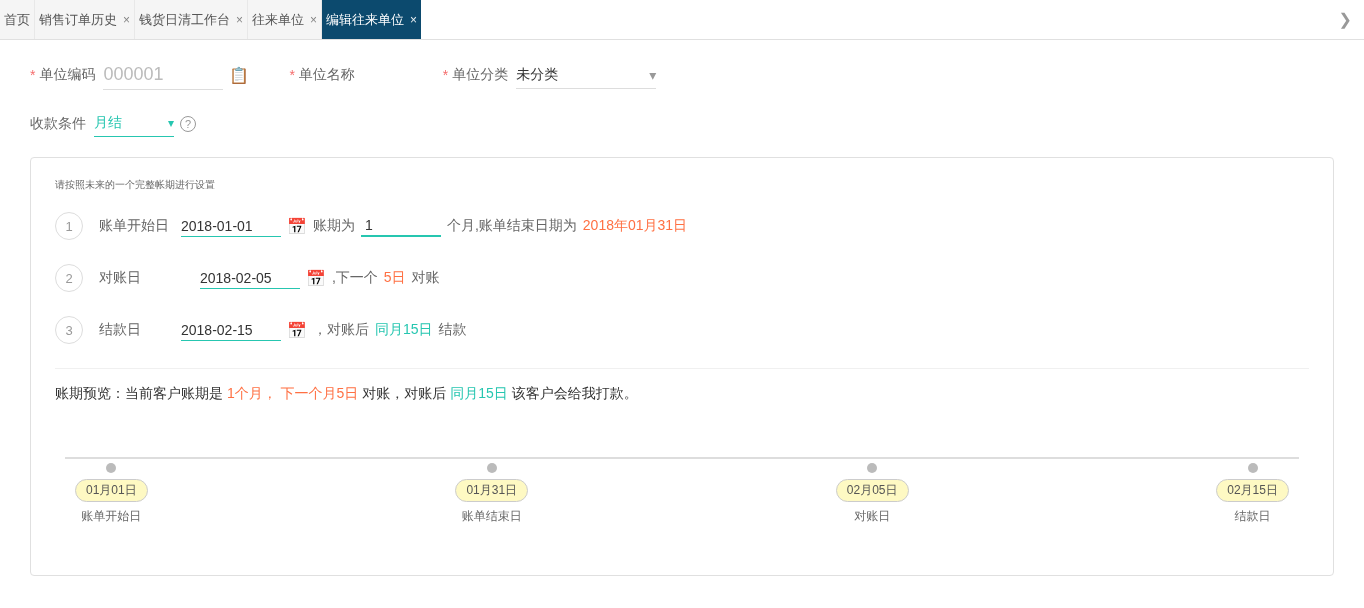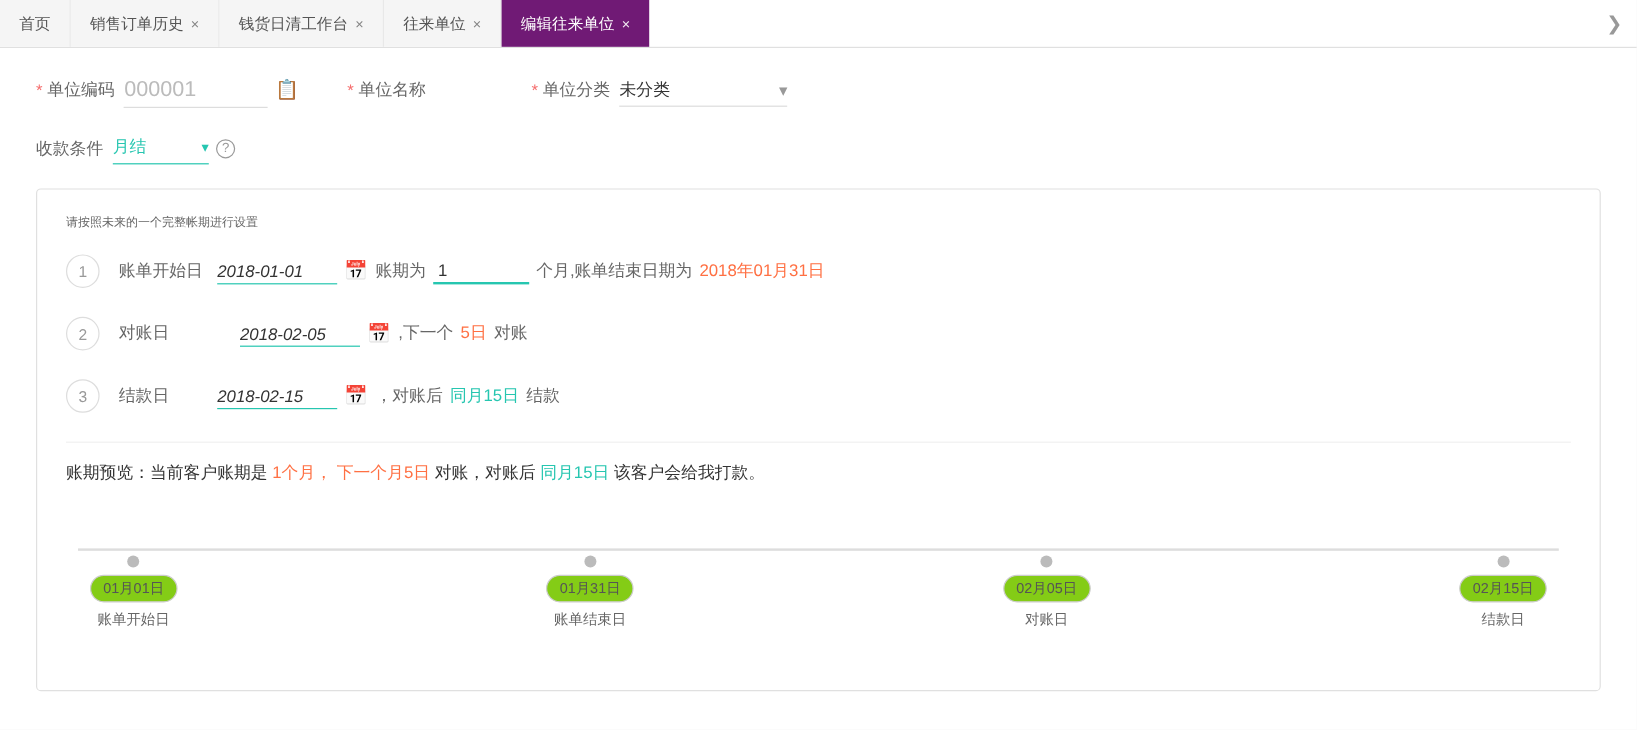--- a/index.html
+++ b/index.html
@@ -9,31 +9,31 @@
     .tab-bar {
       display: flex;
       align-items: stretch;
       background: #fff;
       border-bottom: 1px solid #e0e0e0;
       height: 40px;
     }
     .tab {
       display: flex;
       align-items: center;
-      padding: 0 16px;
+      padding: 0 4px;
       cursor: pointer;
       color: #555;
       font-size: 13px;
       border-right: 1px solid #e8e8e8;
       gap: 6px;
       white-space: nowrap;
       background: #f5f5f5;
     }
     .tab.active {
-      background: #701a75;
+      background: #0c4a6e;
       color: #fff;
       border-right: none;
     }
     .tab .close-btn {
       font-size: 12px;
       color: inherit;
       opacity: 0.7;
       cursor: pointer;
     }
     .tab.active .close-btn { color: #fff; opacity: 0.9; }
@@ -224,21 +224,20 @@
     }
     .step-input {
       border: none;
       border-bottom: 1px solid #26c6b0;
       outline: none;
       padding: 2px 0;
       font-size: 14px;
       color: #333;
       background: transparent;
       min-width: 100px;
-      font-style: italic;
     }
     .step-text {
       color: #666;
       margin: 0 6px;
     }
     .highlight-orange {
       color: #ff7043;
     }
     .highlight-teal {
       color: #26c6b0;
@@ -267,21 +266,21 @@
     .timeline-line {
       position: absolute;
       top: 30px;
       left: 10px;
       right: 10px;
       height: 2px;
       background: #ddd;
       z-index: 0;
     }
     .timeline-badge {
-      background: #84cc16;
+      background: #fef9c3;
       border: 1px solid #ccc;
       border-radius: 12px;
       padding: 2px 10px;
       font-size: 12px;
       color: #555;
       white-space: nowrap;
       margin-bottom: 6px;
     }
     .timeline-label-text {
       font-size: 12px;

